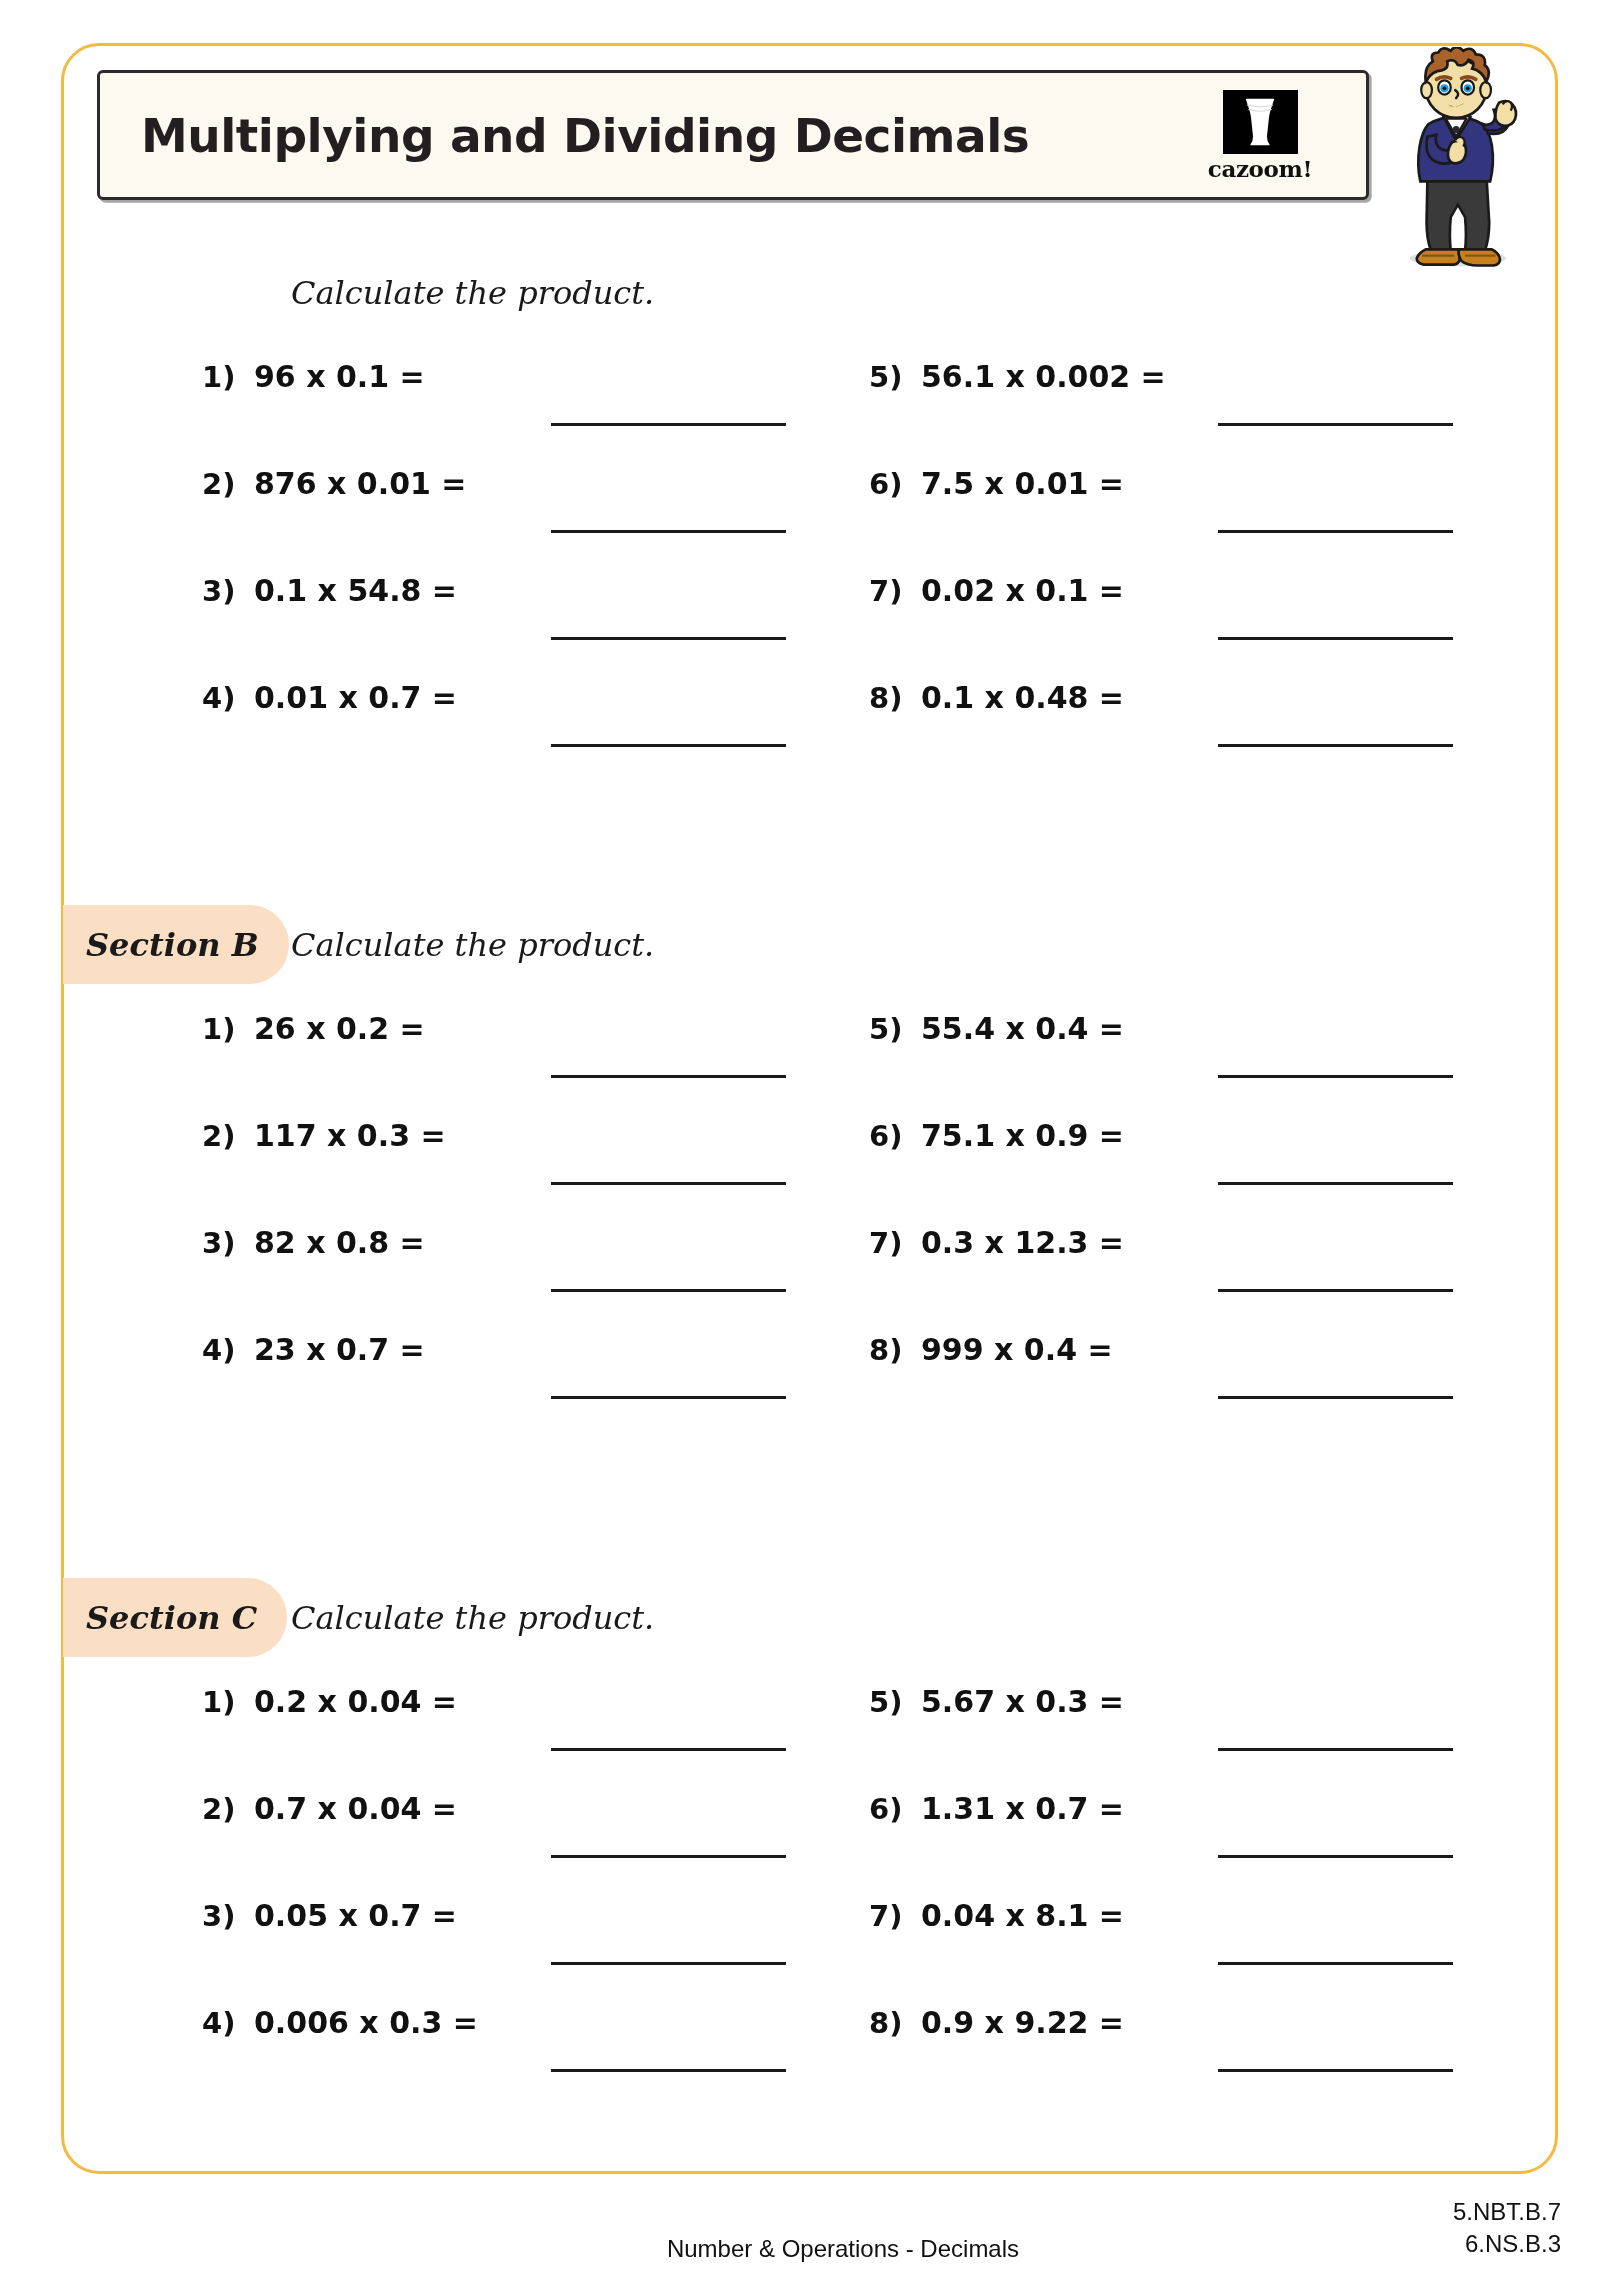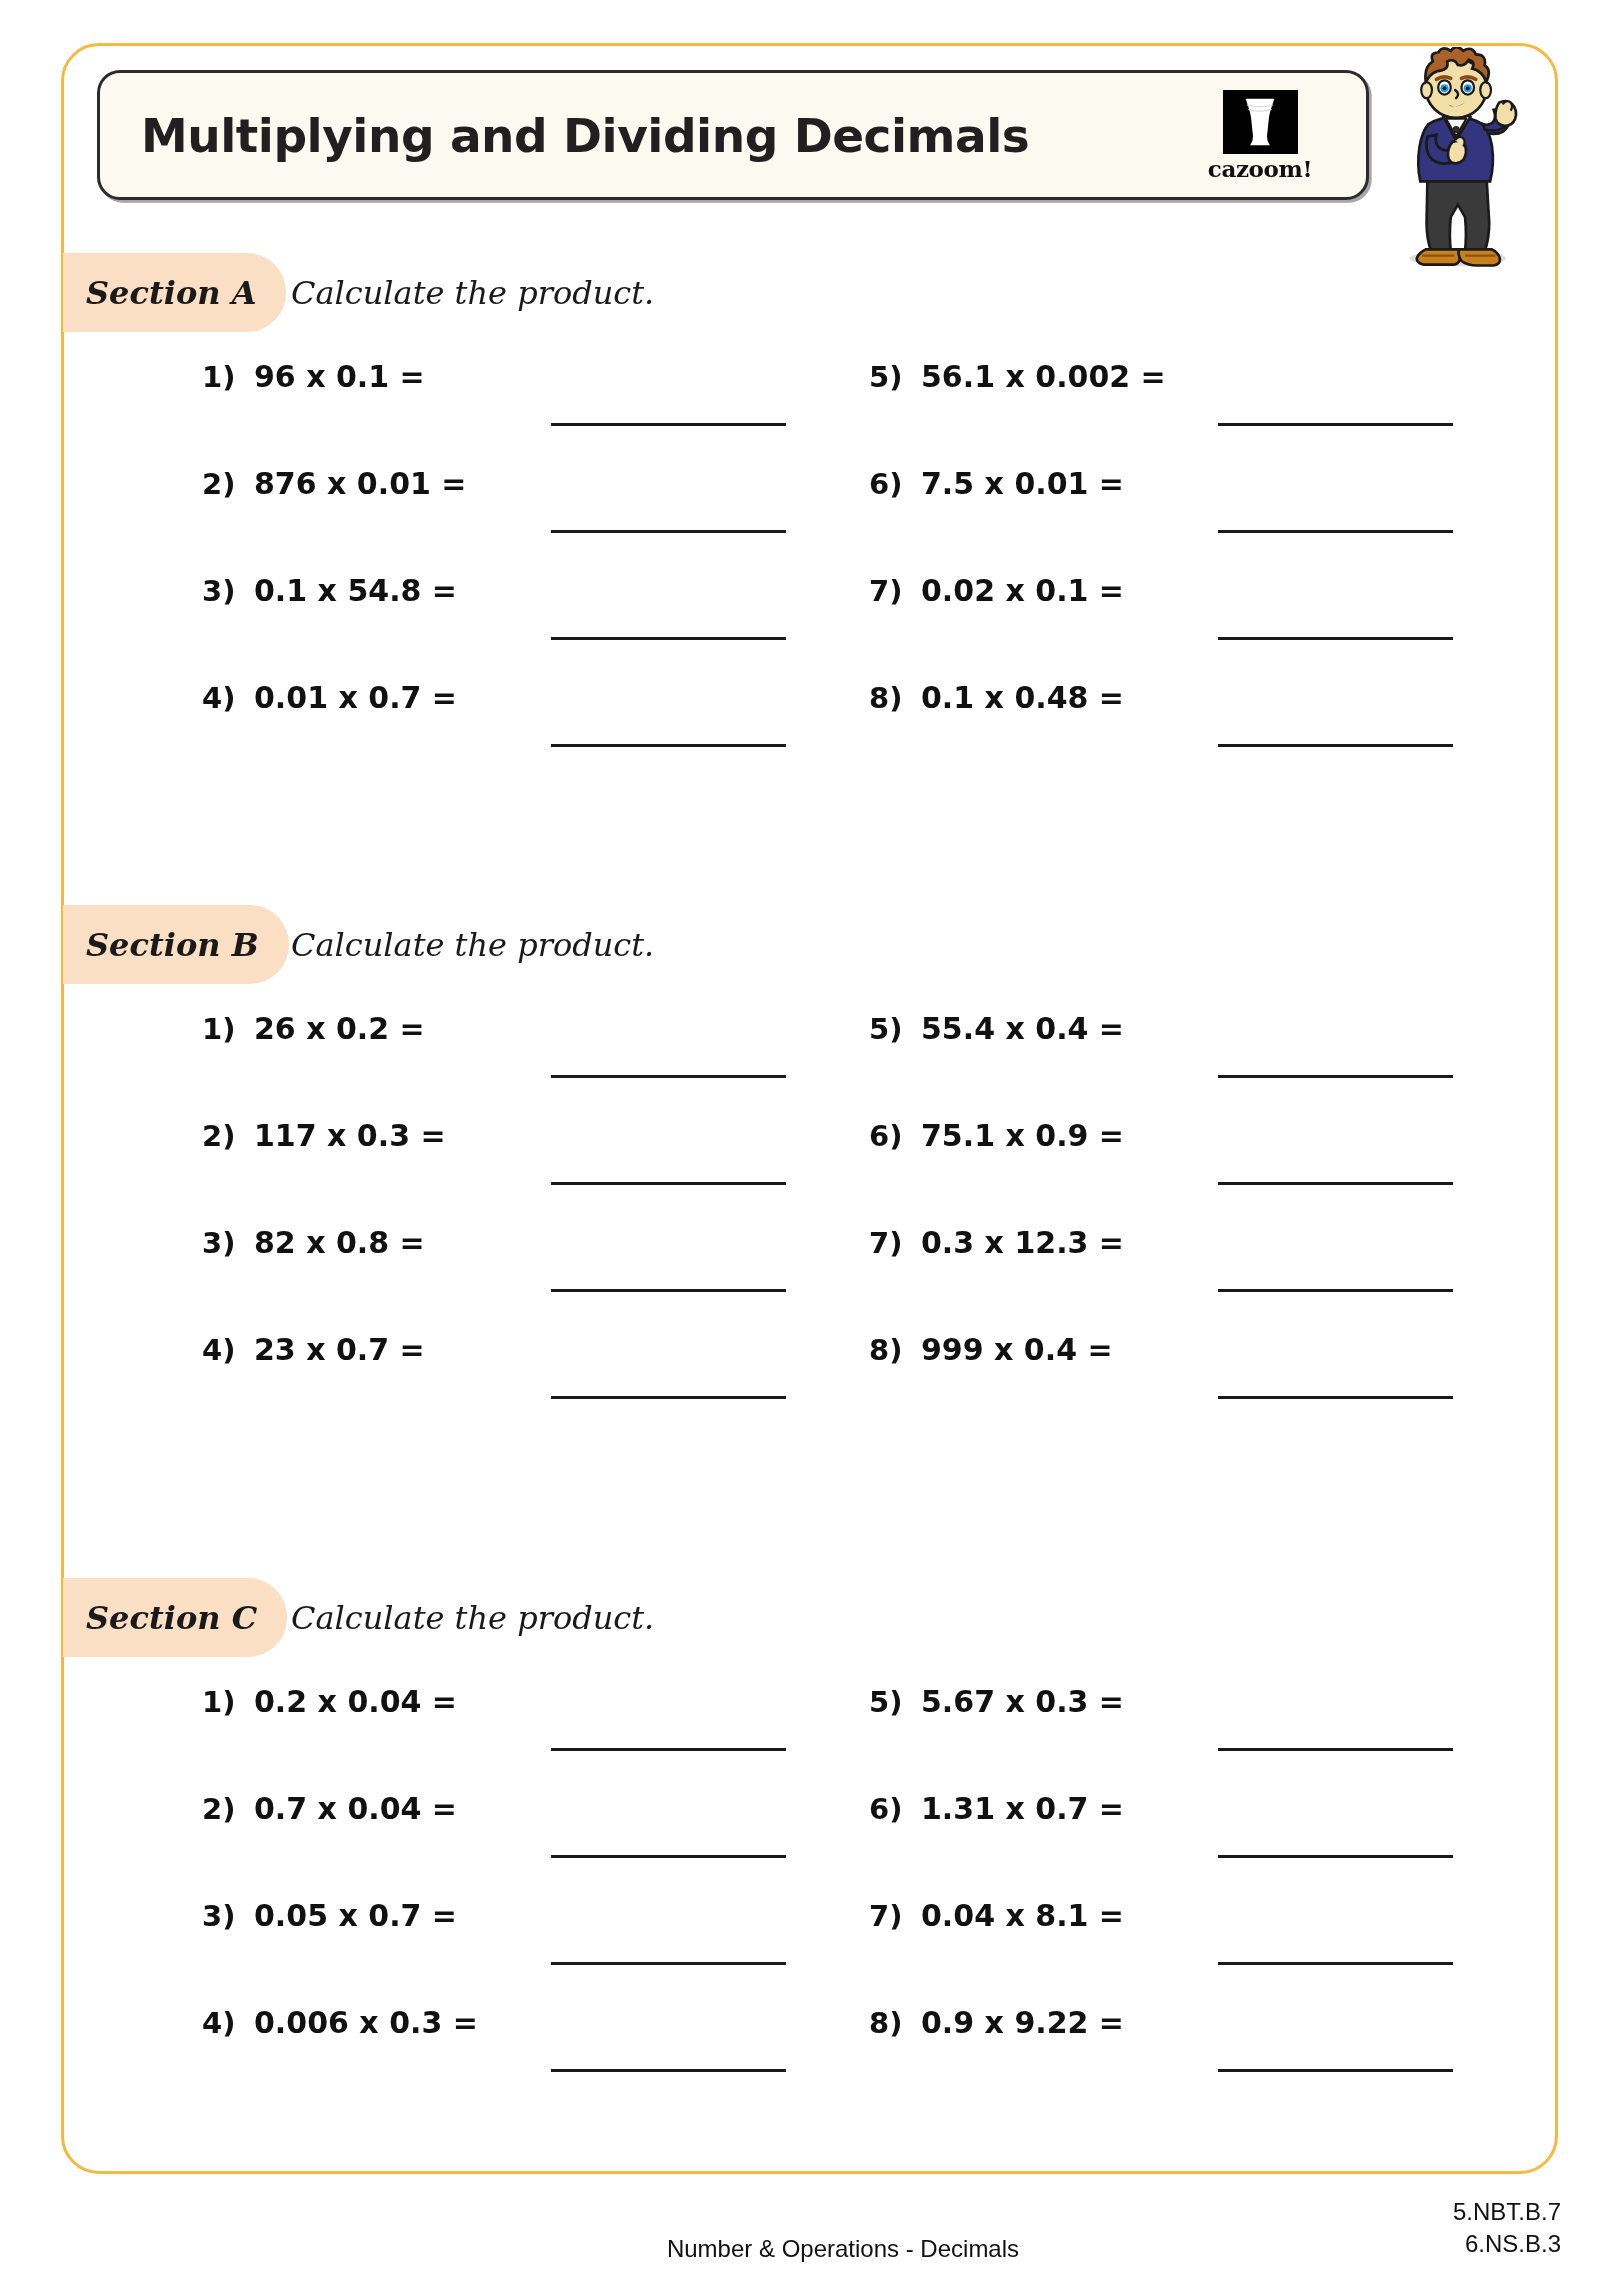--- a/index.html
+++ b/index.html
@@ -43,21 +43,21 @@
   }
 
   #title-box {
     position: absolute;
     left: 0;
     top: 0;
     width: 1272px;
     height: 130px;
     background: #FBF9F0;
     border: 3.6px solid #2B2B2B;
-    border-radius: 23px;
+    border-radius: 6px;
     box-shadow: 2.7px 2.7px 0 rgba(0,0,0,0.35);
   }
 
   #title-text {
     position: absolute;
     left: 41px;
     top: 50%;
     transform: translateY(-50%);
     font-family: "DejaVu Sans", sans-serif;
     font-size: 47px;
@@ -328,23 +328,20 @@
       <circle cx="107" cy="46" r="2.1" fill="#101010"></circle>
 
       <path d="M93 48 Q99 52 94 57" stroke="#1A1A1A" stroke-width="2.8" fill="none" stroke-linecap="round"></path>
 
       <path d="M82 62 Q92 70 104 62 Q96 67 88 66 Z" fill="#1A1A1A"></path>
     </svg>
   </div>
 
   <div class="section" id="section-a">
     <div class="section-head">
-      <div class="section-pill">
-        <span class="section-label">Section A</span>
-      </div>
       <div class="section-instruction">Calculate the product.</div>
     </div>
     <div class="q-grid">
       <div class="q-col q-col-left">
         <div class="q-item">
           <div class="q-line">
             <span class="q-num">1)</span>
             <span class="q-expr">96 x 0.1 =</span>
           </div>
           <div class="answer-rule"></div>

